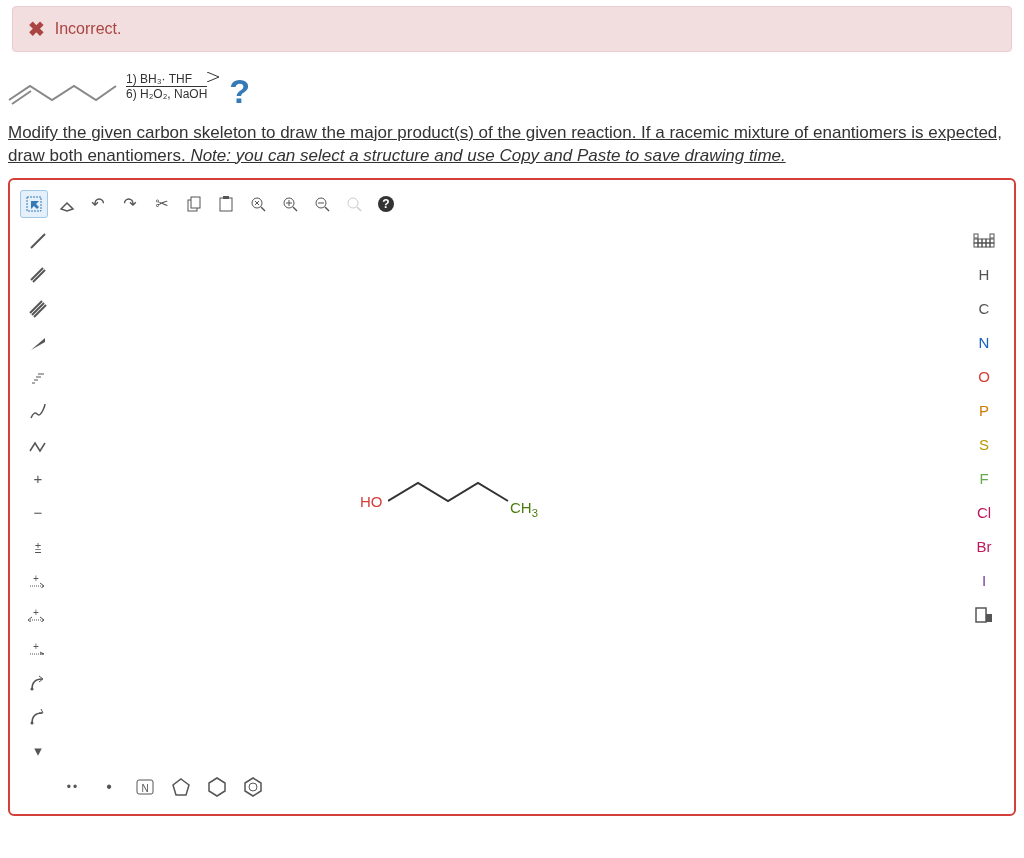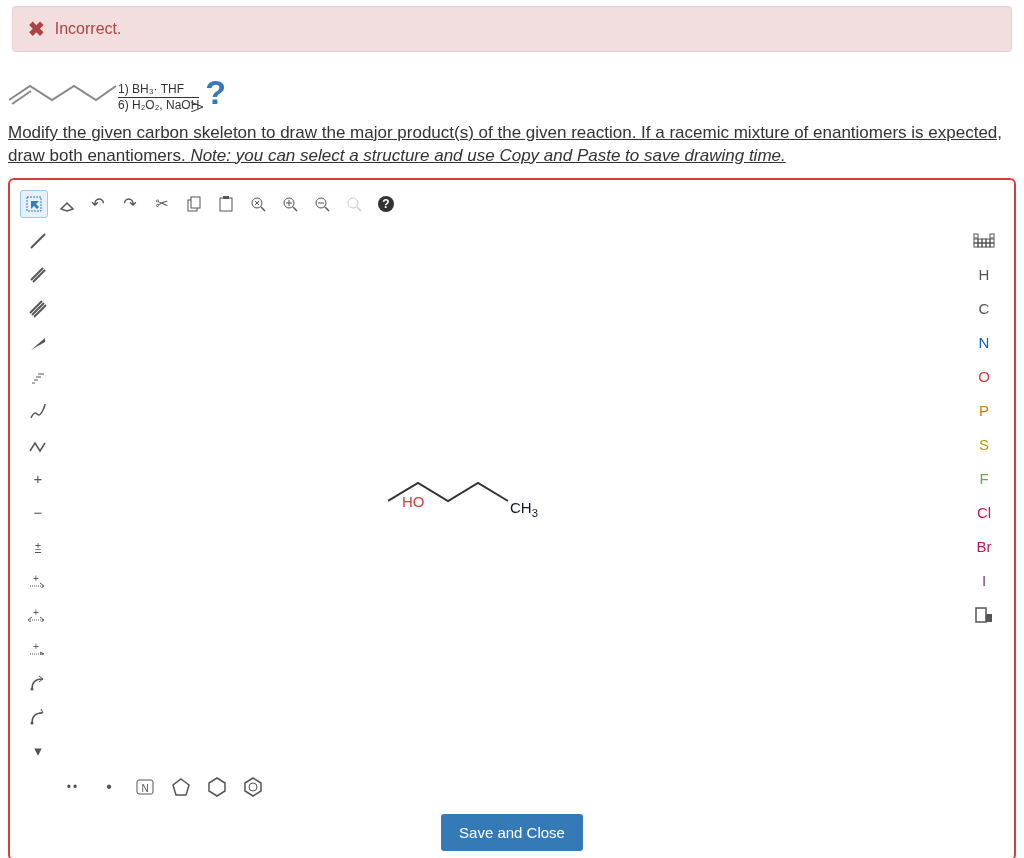--- a/index.html
+++ b/index.html
@@ -1,40 +1,40 @@
 <!DOCTYPE html>
 <html><head>
 <meta charset="utf-8">
 <style>
   * { box-sizing: border-box; margin: 0; padding: 0; }
   body { font-family: "Helvetica Neue", Arial, sans-serif; font-size: 16px; color: #333; background: #fff; width: 1024px; }
   .alert { background: #f2dede; border: 1px solid #ebccd1; color: #a94442; padding: 10px 15px; margin: 6px 12px 16px 12px; border-radius: 4px; display: flex; align-items: center; gap: 10px; }
   .alert .x { font-weight: bold; font-size: 20px; }
-  .reaction { display: flex; align-items: flex-end; padding: 4px 8px 10px 8px; }
+  .reaction { display: flex; align-items: flex-start; gap: 8px; padding: 4px 8px 10px 8px; }
   .reaction .formula { font-size: 12px; line-height: 1.2; }
   .reaction .formula .top { }
   .reaction .formula .bot { border-top: 1px solid #333; }
   .reaction .qmark { color: #337ab7; font-size: 34px; font-weight: bold; }
   .prompt { padding: 0 8px 10px 8px; font-size: 17px; line-height: 1.35; text-decoration: underline; }
   .prompt .note { font-style: italic; }
   .editor { border: 2px solid #d43f3a; border-radius: 6px; margin: 0 8px 8px 8px; padding: 8px; }
   .toolbar-top { display: flex; align-items: center; gap: 4px; padding: 2px; }
   .toolbar-top .tbtn { width: 28px; height: 28px; display: flex; align-items: center; justify-content: center; font-size: 16px; color: #555; cursor: pointer; border-radius: 3px; }
   .toolbar-top .tbtn.active { background: #e6f0fa; border: 1px solid #9ec7e8; color: #337ab7; }
   .editor-body { display: flex; }
   .lefttools { width: 40px; display: flex; flex-direction: column; align-items: center; gap: 0; padding-top: 4px; }
   .lefttools .ltbtn { width: 34px; height: 34px; display:flex; align-items:center; justify-content:center; font-size: 15px; color: #555; cursor: pointer; }
   .canvas { flex: 1; min-height: 540px; position: relative; }
   .righttools { width: 44px; display: flex; flex-direction: column; align-items: center; gap: 0; padding-top: 4px; }
   .righttools .rtbtn { width: 40px; height: 34px; display:flex; align-items:center; justify-content:center; font-size: 15px; color: #555; cursor: pointer; font-family: Arial, sans-serif; }
   .bottomtools { display: flex; align-items: center; gap: 6px; padding: 4px 0 4px 40px; border-top: 0; }
   .bottomtools .btbtn { width: 30px; height: 30px; display:flex; align-items:center; justify-content:center; font-size: 16px; color:#555; cursor:pointer;}
   .molecule { position: absolute; left: 330px; top: 255px; }
-  .hot-label { position:absolute; left:-28px; top:18px; color:#d43f3a; font-size:15px;margin-left:42px; }
-  .ch3-label { position:absolute; left:122px; top:24px; color:#0f172a; font-size:15px; }
+  .hot-label { position:absolute; left:-28px; top:18px; color:#d43f3a; font-size:15px; }
+  .ch3-label { position:absolute; left:122px; top:24px; color:#4d7c0f; font-size:15px; }
   .save-row { text-align: center; padding: 8px 0 0 0; }
   .save-btn { background: #337ab7; color: #fff; border: none; padding: 10px 18px; font-size: 15px; border-radius: 3px; cursor: pointer; }
   sub { font-size: 0.75em; }
 </style>
 </head>
 <body>
 
 <div class="alert">
   <span class="x">✖</span>
   <span>Incorrect.</span>
@@ -278,16 +278,13 @@
         </svg>
     </div>
     <div class="btbtn">
       <svg width="22" height="22">
           <polygon points="11,2 19,7 19,15 11,20 3,15 3,7" fill="none" stroke="#555" stroke-width="1.5"></polygon>
           <circle cx="11" cy="11" r="4" fill="none" stroke="#555"></circle>
         </svg>
     </div>
   </div>
 
-  <div class="save-row">
-    <button class="save-btn">Save and Close</button>
-  </div>
 </div>
 
 </body></html>

